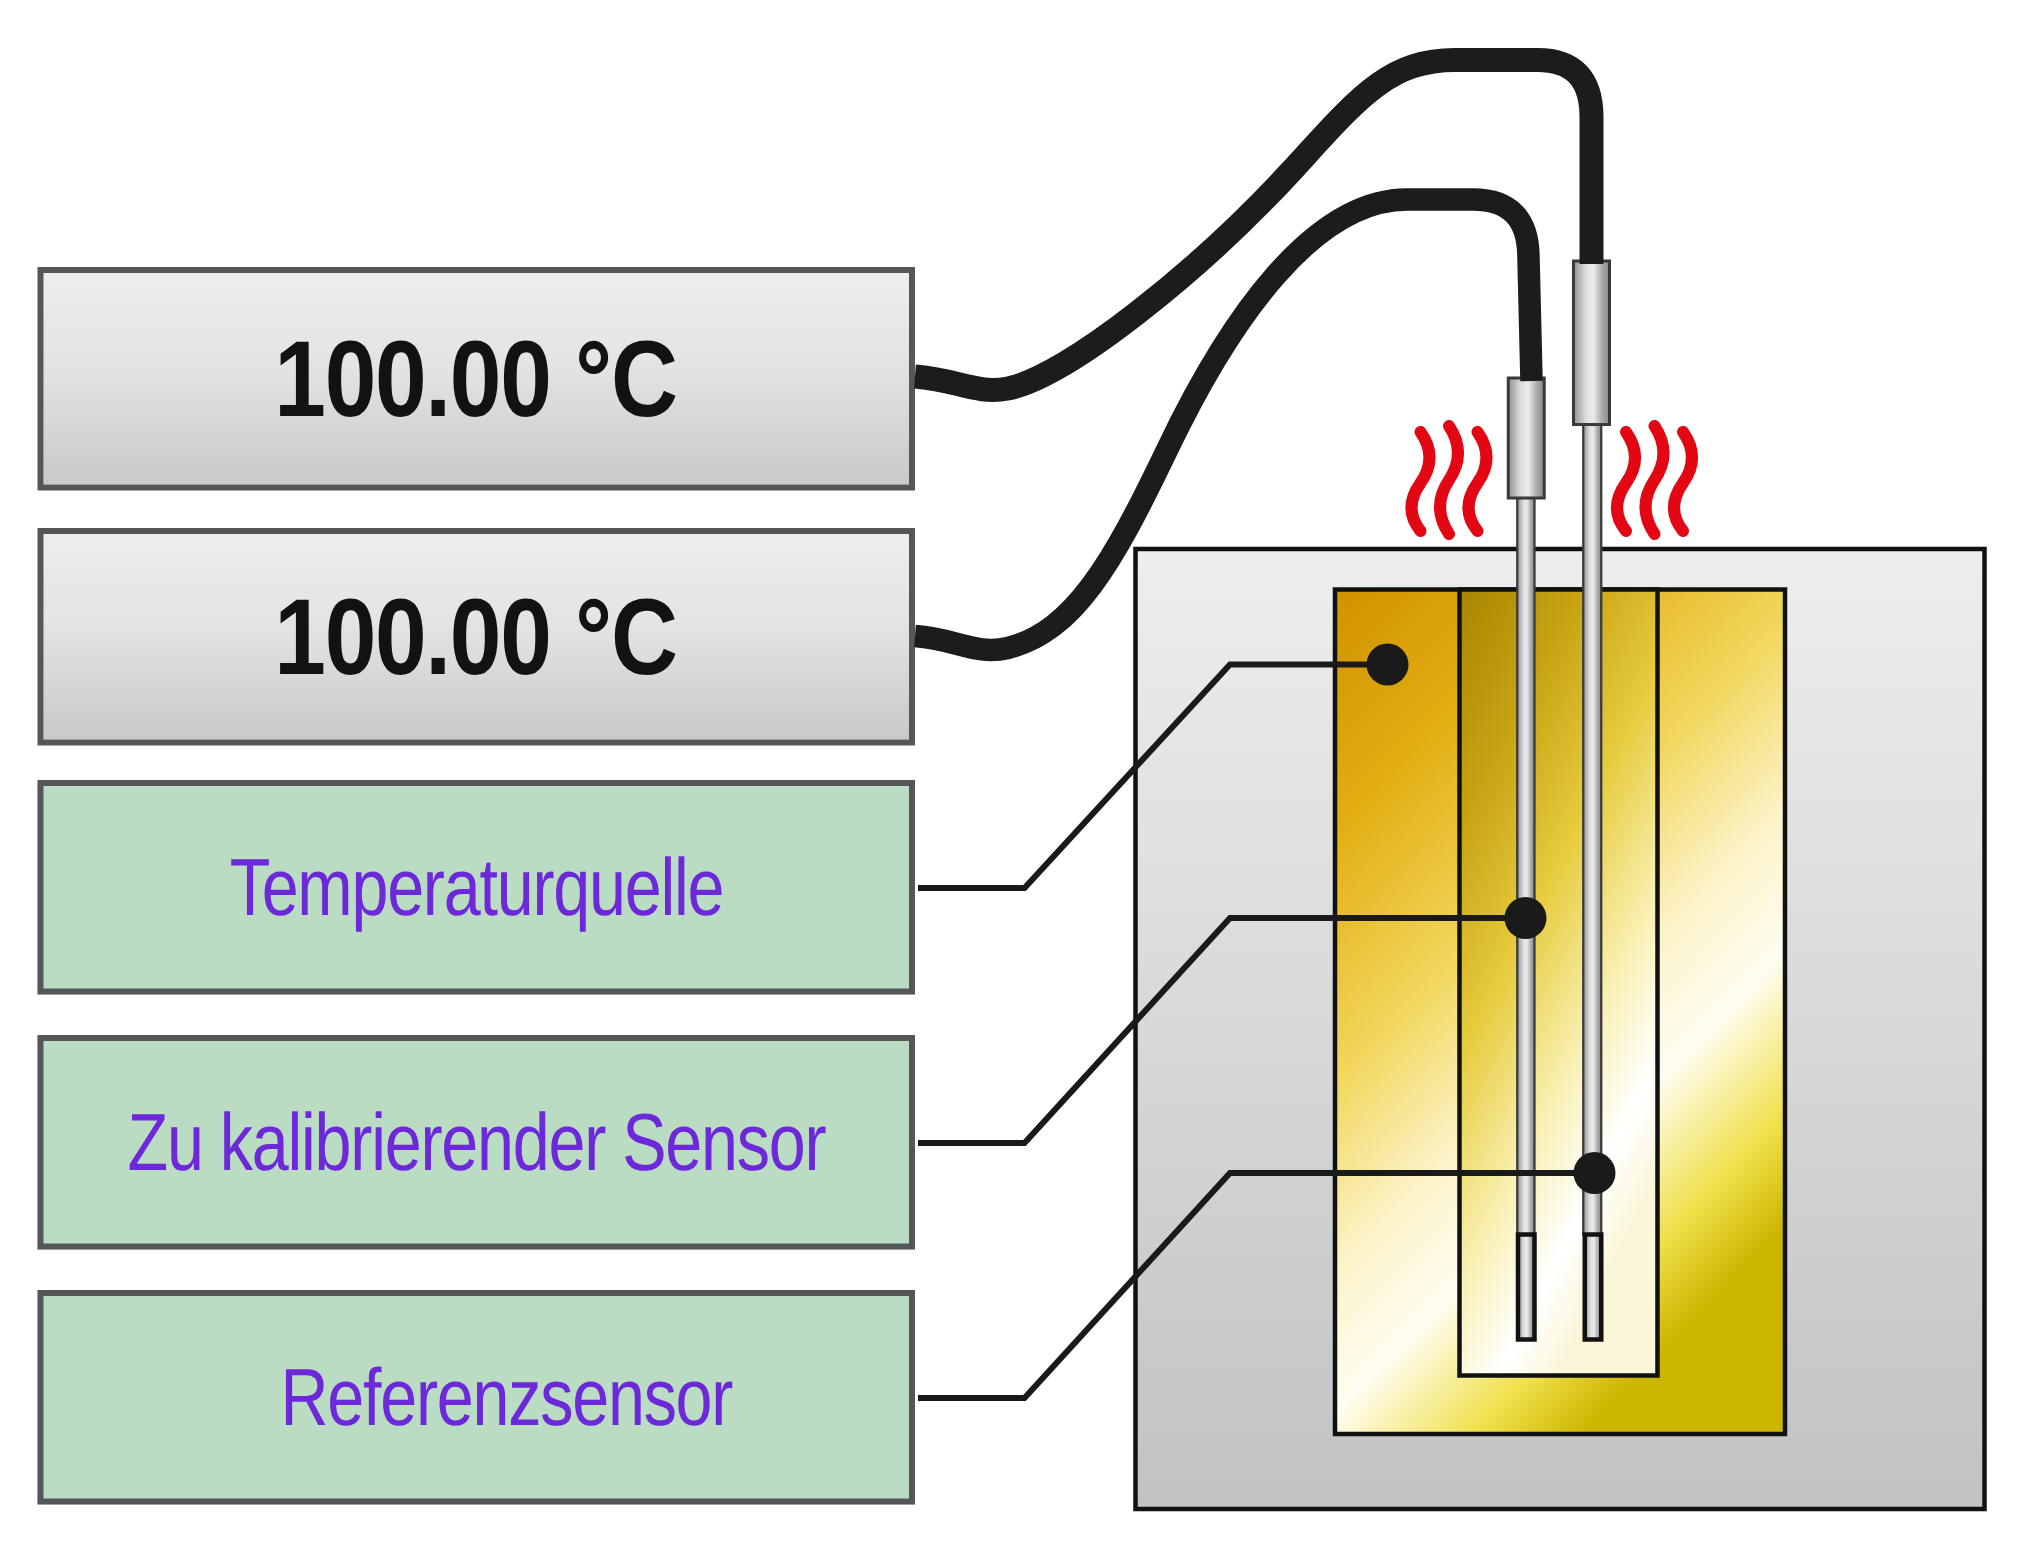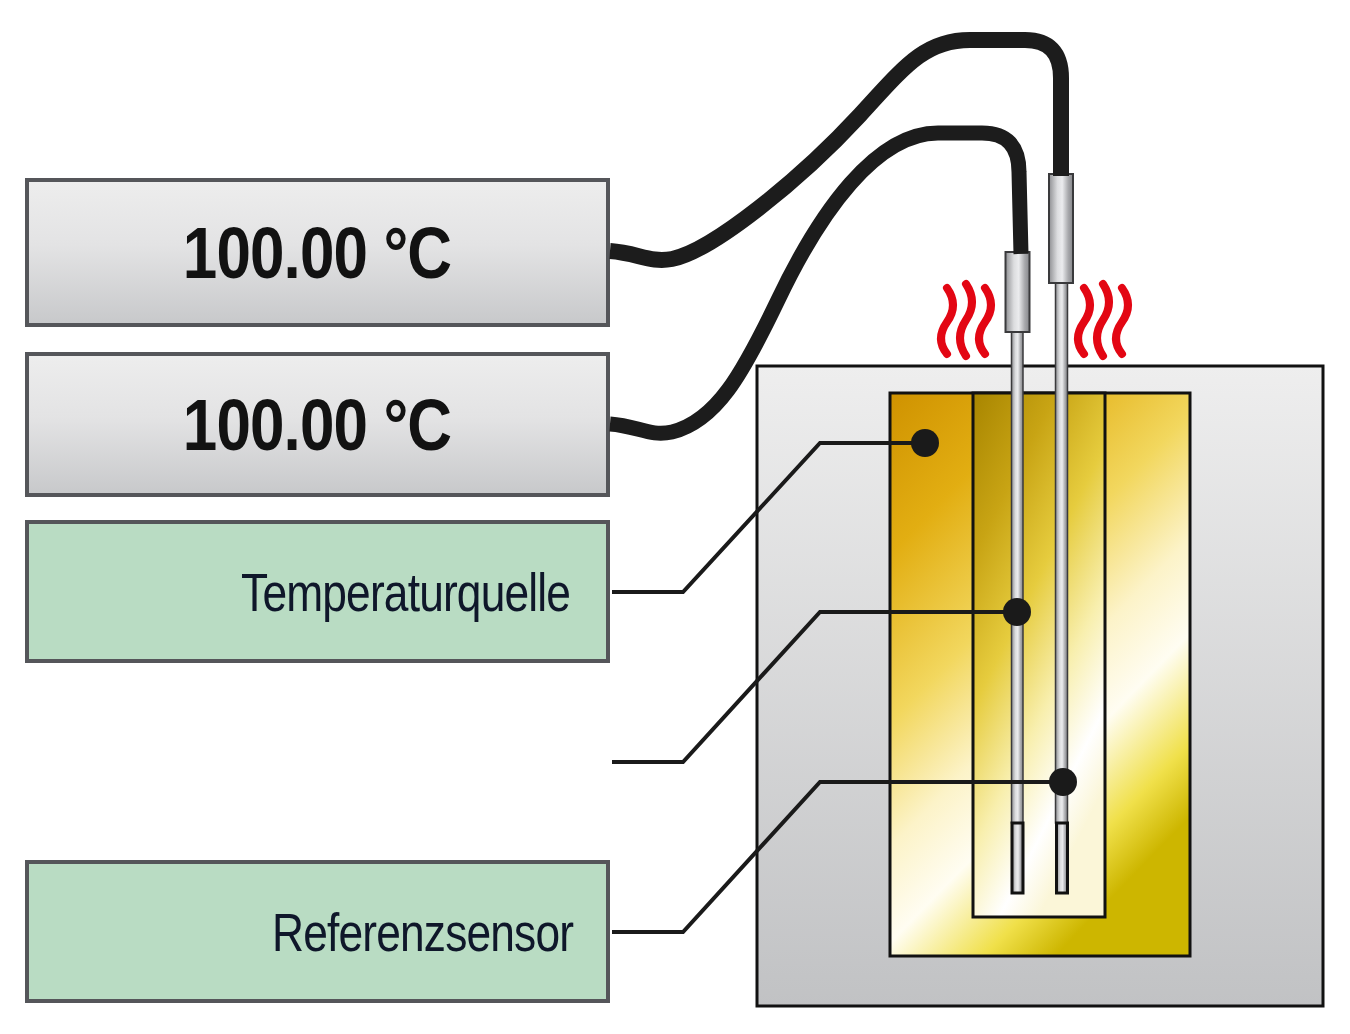--- a/index.html
+++ b/index.html
@@ -19,41 +19,43 @@
   }
   .display{
     background:linear-gradient(180deg,#ededed 0%,#e3e3e4 45%,#c8c9cb 100%);
     color:#121212;
     font-weight:bold;
     font-size:72px;
   }
   .display .txt{display:inline-block;transform:scaleX(0.86);letter-spacing:-1px;white-space:nowrap;}
   .label-box{
     background:#b9dcc3;
-    color:#0f172a;
+    color:#6d28d9;
     font-size:54px;
-    justify-content:flex-end;
   }
   .label-box .txt{display:inline-block;transform:scaleX(0.82);letter-spacing:-1px;white-space:nowrap;}
   svg.diagram{position:absolute;left:0;top:0;}
 </style>
 </head>
 <body>
 
 <div class="canvas">
 
   <div class="box display" style="top:178px;height:149px;">
     <span class="txt">100.00 °C</span>
   </div>
   <div class="box display" style="top:352px;height:145px;">
     <span class="txt">100.00 °C</span>
   </div>
 
   <div class="box label-box" style="top:520px;height:143px;">
     <span class="txt">Temperaturquelle</span>
+  </div>
+  <div class="box label-box" style="top:690px;height:143px;">
+    <span class="txt">Zu kalibrierender Sensor</span>
   </div>
   <div class="box label-box" style="top:860px;height:143px;padding-left:40px;">
     <span class="txt">Referenzsensor</span>
   </div>
 
   <svg class="diagram" width="1350" height="1034" viewBox="0 0 1350 1034">
     <defs>
       <linearGradient id="gGray" x1="0" y1="0" x2="0" y2="1">
         <stop offset="0" stop-color="#eeeeee"></stop>
         <stop offset="1" stop-color="#c1c2c4"></stop>

